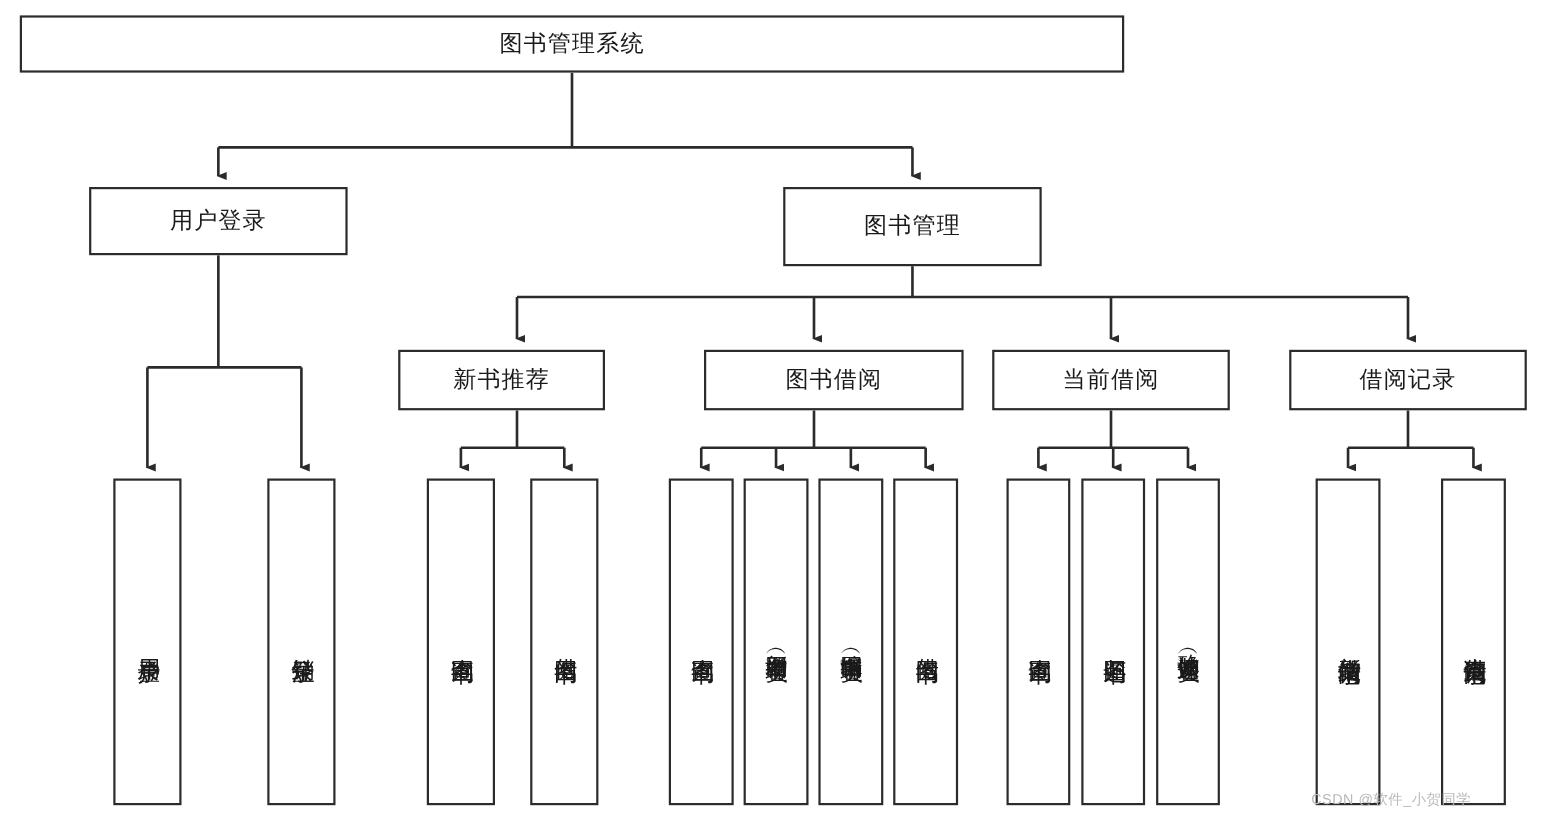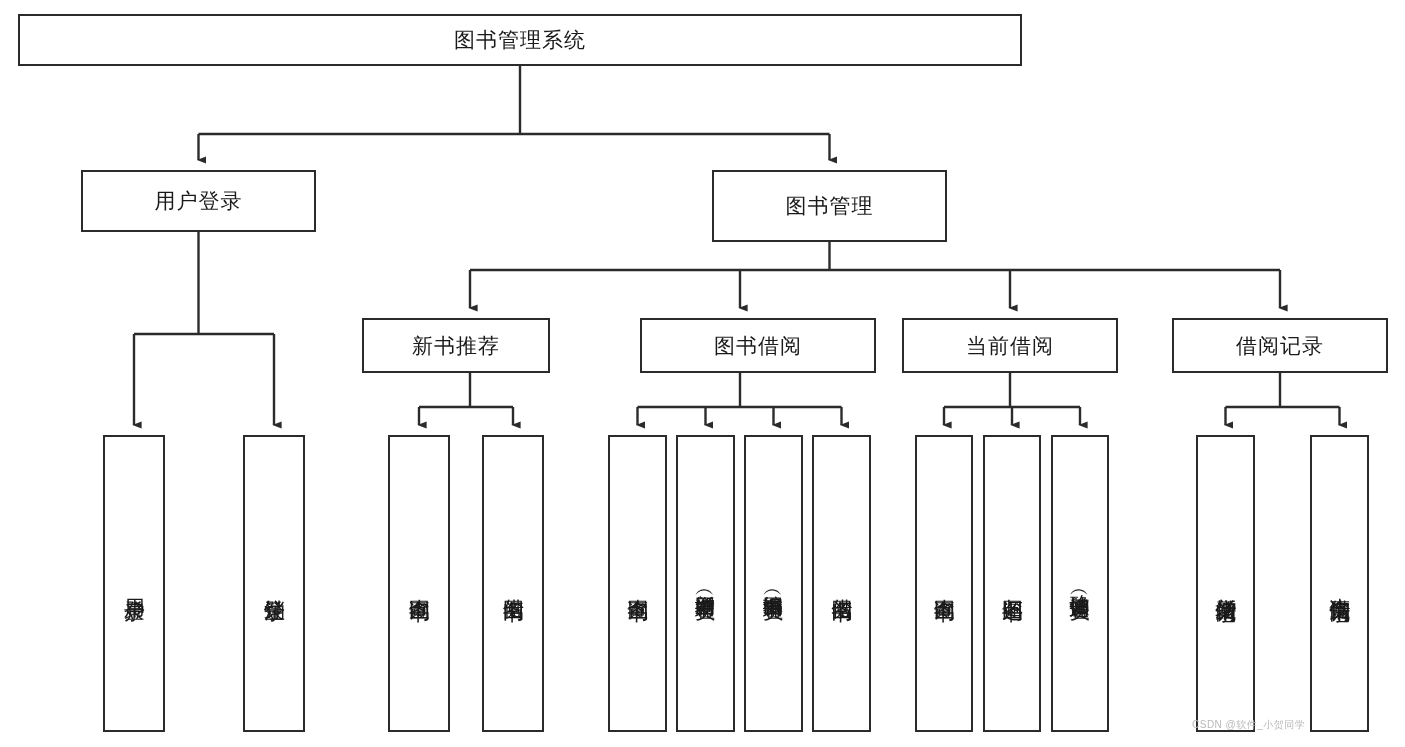--- a/index.html
+++ b/index.html
@@ -49,21 +49,21 @@
     line-height: 1.18;
     text-align: center;
     padding: 2px 0;
   }
   .node-v.tight {
     font-size: 20px;
     line-height: 1.1;
   }
   .watermark {
     position: absolute;
-    font-size: 10px;
+    font-size: 13px;
     color: #b9b9b9;
     white-space: nowrap;
     letter-spacing: 0.5px;
   }
 </style>
 </head>
 <body>
 
 <div id="canvas">
 

